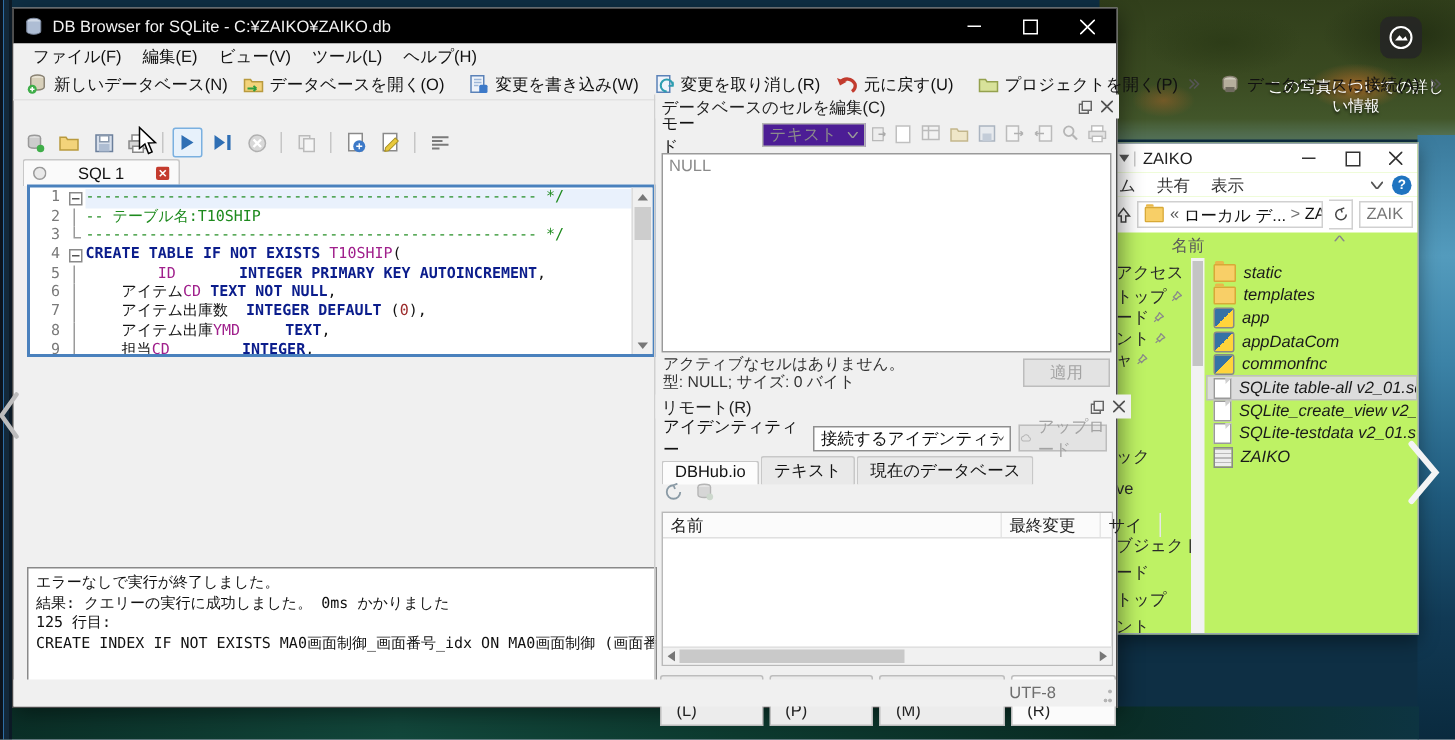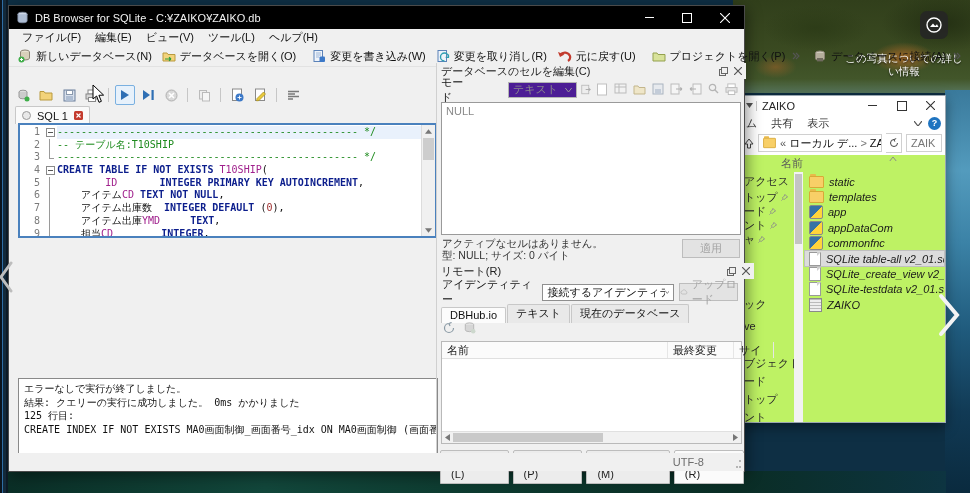--- a/index.html
+++ b/index.html
@@ -48,21 +48,21 @@
   .ovf{color:#555;margin:0 2px;display:flex;}
   .mtabs{height:17px;display:flex;align-items:flex-end;padding-left:4px;gap:1px;}
   .mtab{padding:1px 9px 2px;background:#e9e9e9;border:1px solid #c8c8c8;border-bottom:none;
     border-radius:2px 2px 0 0;color:#222;}
   .mtab.active{background:#fafafa;padding-top:2px;}
 
   
   #sqltoolbar{position:absolute;left:4px;top:78px;width:420px;height:22px;display:flex;align-items:center;gap:3px;}
   .sicon{width:18px;height:18px;display:flex;align-items:center;justify-content:center;border:1px solid transparent;border-radius:2px;}
   .sicon.focus{border:1px solid #7ab0e0;background:#e7f1fb;}
-  #doctab{position:absolute;left:6px;top:100px;height:17px;display:flex;align-items:center;gap:6px;
+  #doctab{position:absolute;left:6px;top:100px;height:17px;display:flex;align-items:center;gap:21px;
     padding:0 6px;background:#fafafa;border:1px solid #c8c8c8;border-bottom:none;border-radius:2px 2px 0 0;}
   #editor{position:absolute;left:9px;top:117px;width:419px;height:115px;background:#fff;
     border:2px solid #4a81bd;box-sizing:border-box;overflow:hidden;}
   .eline{display:flex;height:12.7px;line-height:12.7px;font-family:"DejaVu Sans Mono",monospace;font-size:10px;}
   .eline.cur .code-wrap{background:#e9f1fc;}
   .lnum{flex:0 0 20px;text-align:right;padding-right:4px;color:#7a7a7a;background:#fff;}
   .fold{flex:0 0 13px;position:relative;}
   .fold.start::before{content:"";position:absolute;left:2px;top:2px;width:7px;height:7px;
     border:1px solid #8a8a8a;background:linear-gradient(#555,#555) center/5px 1px no-repeat;}
   .fold.mid::before{content:"";position:absolute;left:5px;top:0;bottom:0;border-left:1px solid #9a9a9a;}

